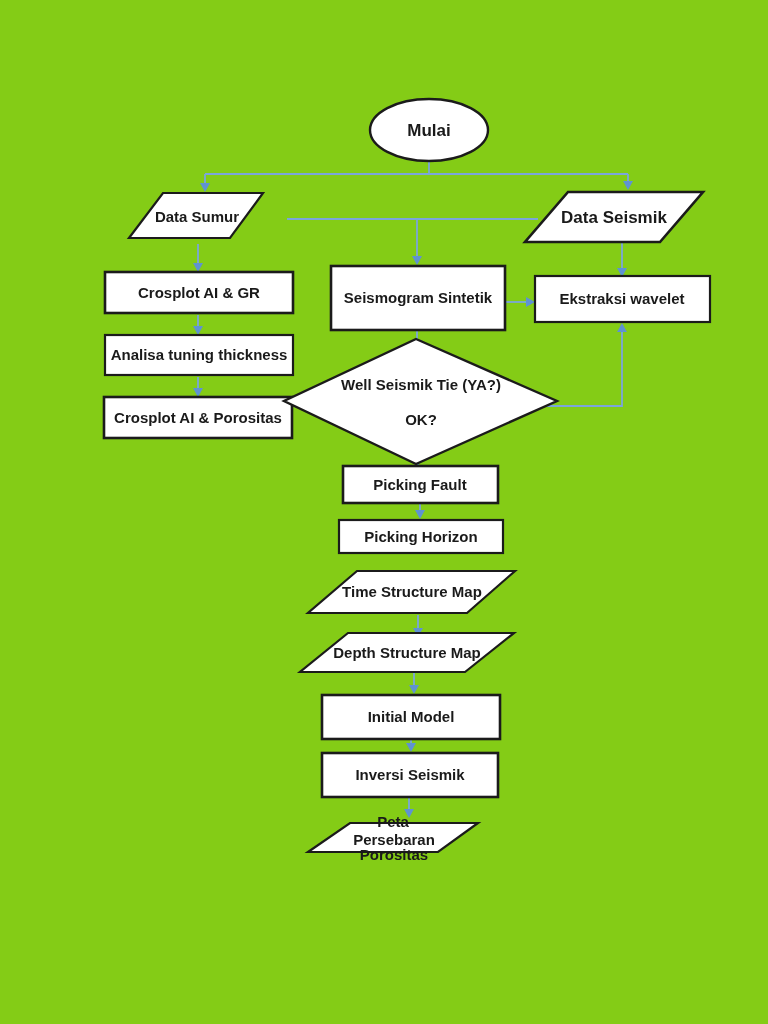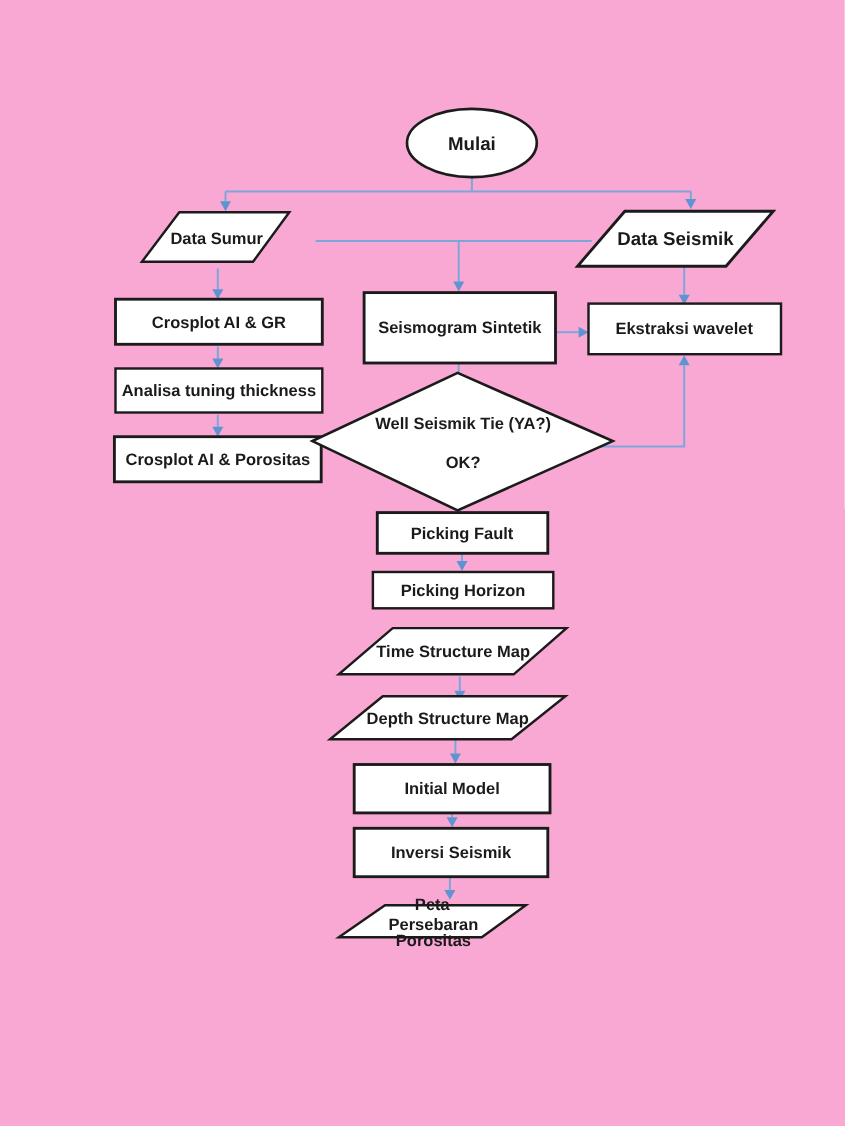--- a/index.html
+++ b/index.html
@@ -1,16 +1,16 @@
 <!DOCTYPE html>
 <html><head>
 <meta charset="utf-8">
 <style>
   html,body{margin:0;padding:0;background:#ffffff;}
-  .page{position:relative;width:768px;height:1024px;background:#f9a8d4;overflow:hidden;}
+  .page{position:relative;width:768px;height:1024px;background:#84cc16;overflow:hidden;}
   svg{display:block;}
   .shape{fill:#ffffff;stroke:#1b1b1b;}
   .sw22{stroke-width:2.2;}
   .sw24{stroke-width:2.4;}
   .sw26{stroke-width:2.6;}
   .conn{stroke:#7ba6da;stroke-width:1.8;fill:none;}
   .ah{fill:#5f93d1;stroke:none;}
   .lbl{font-family:"Liberation Sans",sans-serif;font-weight:700;fill:#1a1a1a;
        font-size:15px;text-anchor:middle;}
   .lbl-lg{font-size:17px;}

